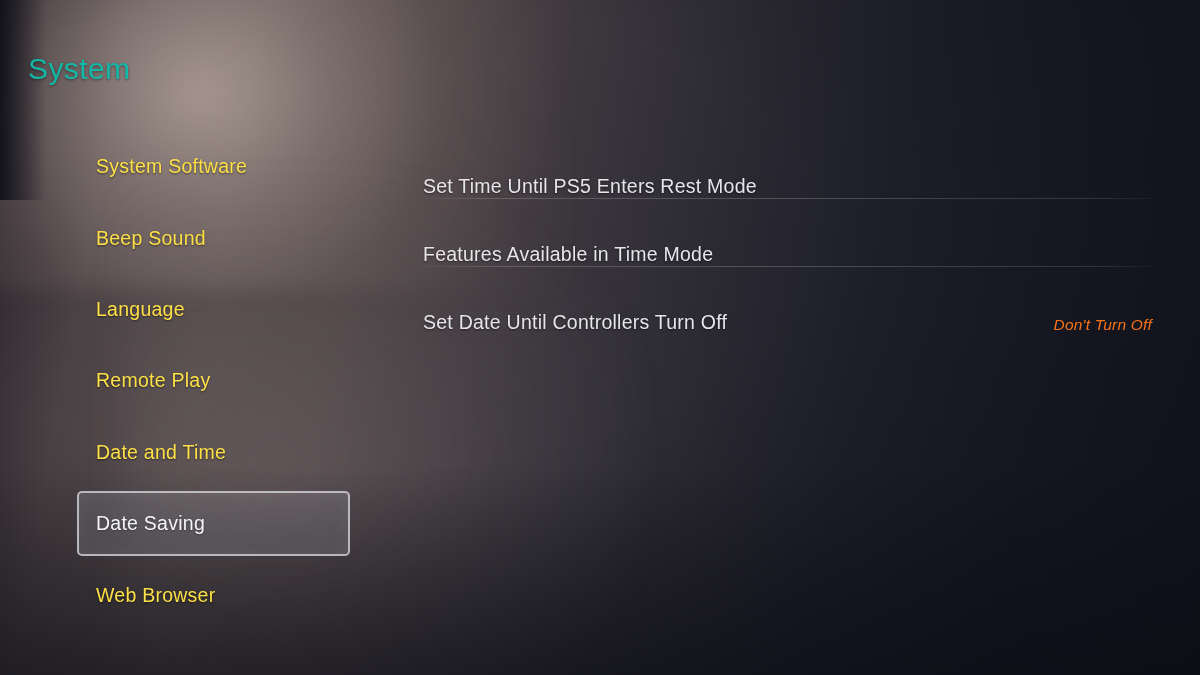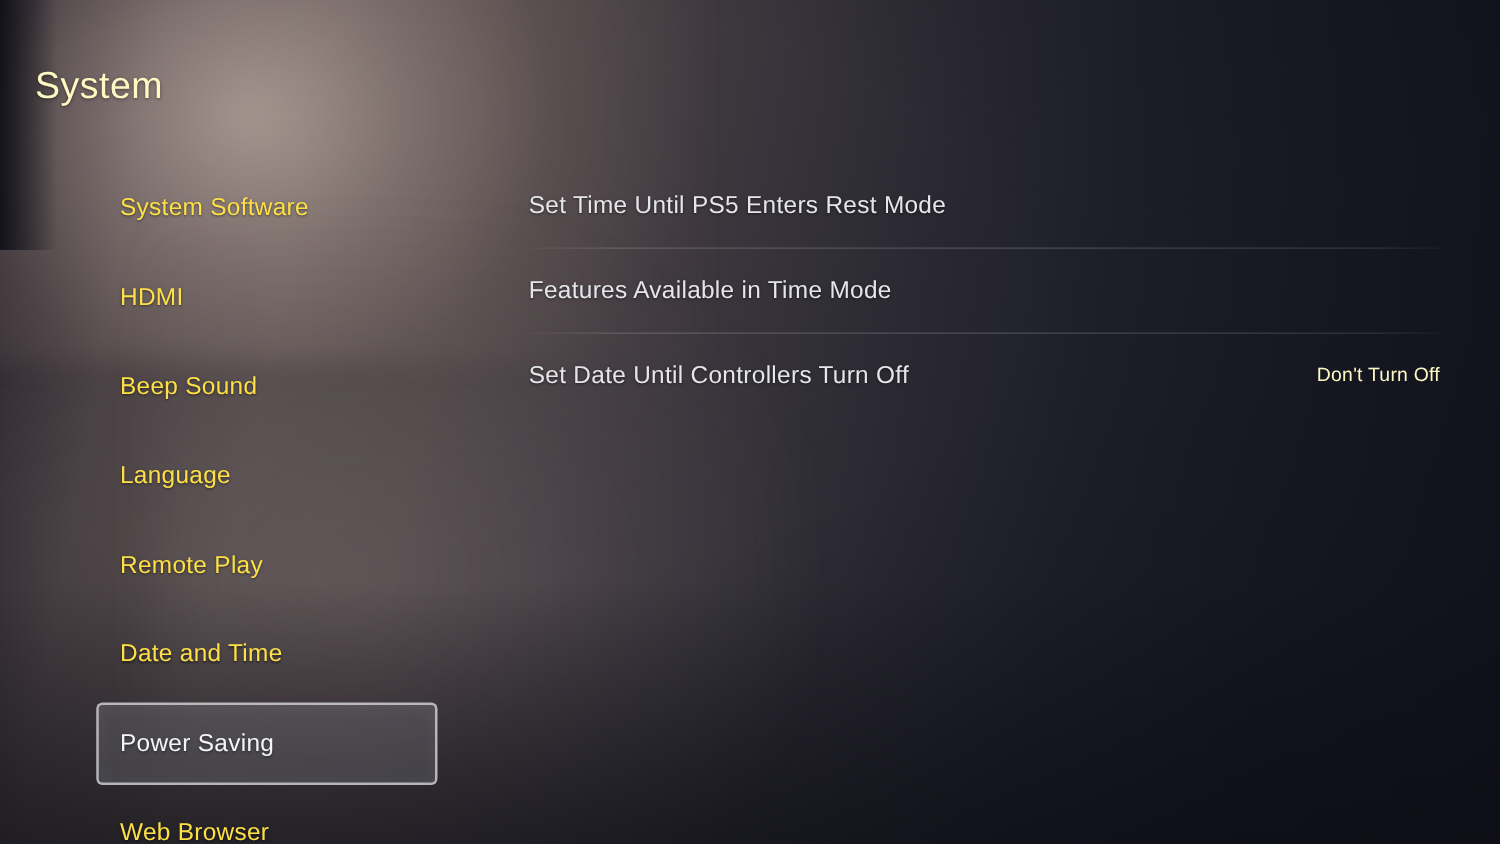--- a/index.html
+++ b/index.html
@@ -82,21 +82,21 @@
   }
 
   
   #page-title {
     position: absolute;
     left: 28px;
     top: 52px;
     font-size: 30px;
     font-weight: 400;
     letter-spacing: 0.4px;
-    color: #fef9c3;
+    color: #14b8a6;
     text-shadow: 0 1px 3px rgba(0,0,0,0.45);
   }
 
   
   #sidebar {
     position: absolute;
     left: 0;
     top: 131px;
     width: 400px;
     height: 544px;
@@ -140,38 +140,39 @@
   #content {
     position: absolute;
     left: 423px;
     top: 131px;
     width: 729px;
   }
   .setting-row {
     position: relative;
     height: 67px;
     display: flex;
-    align-items: center;
+    align-items: flex-end;
     justify-content: space-between;
   }
   .setting-label {
     font-size: 19.5px;
     font-weight: 400;
     letter-spacing: 0.25px;
     color: #e6e6ea;
     text-shadow: 0 1px 2px rgba(0,0,0,0.5);
     white-space: nowrap;
   }
   .setting-value {
     font-size: 15.5px;
     font-weight: 400;
     letter-spacing: 0.2px;
-    color: #fef9c3;
+    color: #f97316;
     white-space: nowrap;
     padding-right: 0px;
+    font-style: italic;
   }
   .divider {
     height: 1px;
     background: linear-gradient(to right,
         rgba(255,255,255,0.02) 0%,
         rgba(255,255,255,0.17) 10%,
         rgba(255,255,255,0.19) 55%,
         rgba(255,255,255,0.13) 92%,
         rgba(255,255,255,0.03) 100%);
   }
@@ -189,42 +190,39 @@
   <div class="bg-vignette"></div>
 
   <div id="page-title">System</div>
 
   <nav id="sidebar">
 
     <div class="side-item">
       <span class="side-label">System Software</span>
     </div>
 
-    <div class="side-item">
-      <span class="side-label">HDMI</span>
-    </div>
 
     <div class="side-item">
       <span class="side-label">Beep Sound</span>
     </div>
 
     <div class="side-item">
       <span class="side-label">Language</span>
     </div>
 
     <div class="side-item">
       <span class="side-label">Remote Play</span>
     </div>
 
     <div class="side-item">
       <span class="side-label">Date and Time</span>
     </div>
 
     <div class="side-item selected">
-      <span class="side-label">Power Saving</span>
+      <span class="side-label">Date Saving</span>
     </div>
 
     <div class="side-item">
       <span class="side-label">Web Browser</span>
     </div>
 
   </nav>
 
   <main id="content">
 

